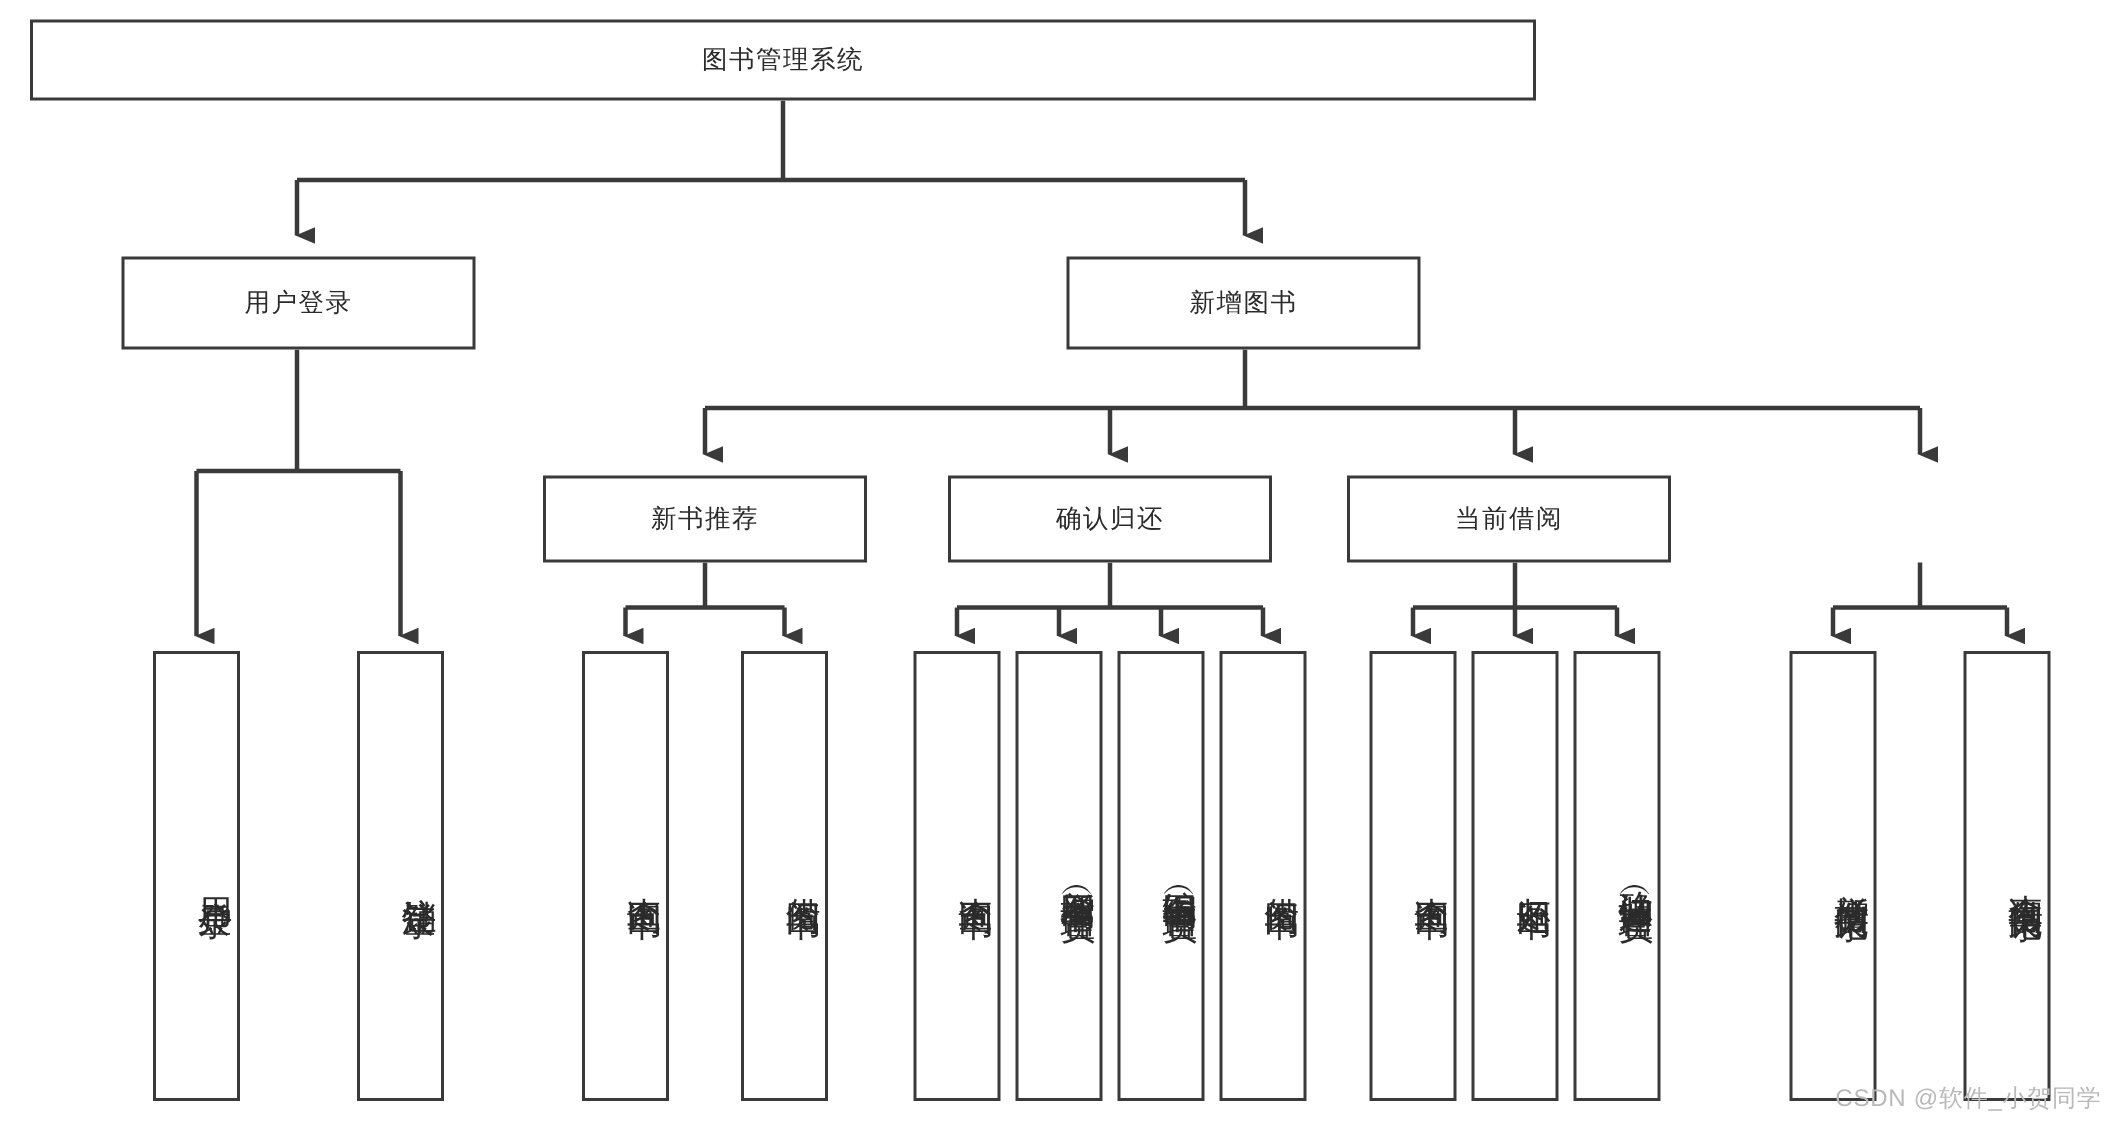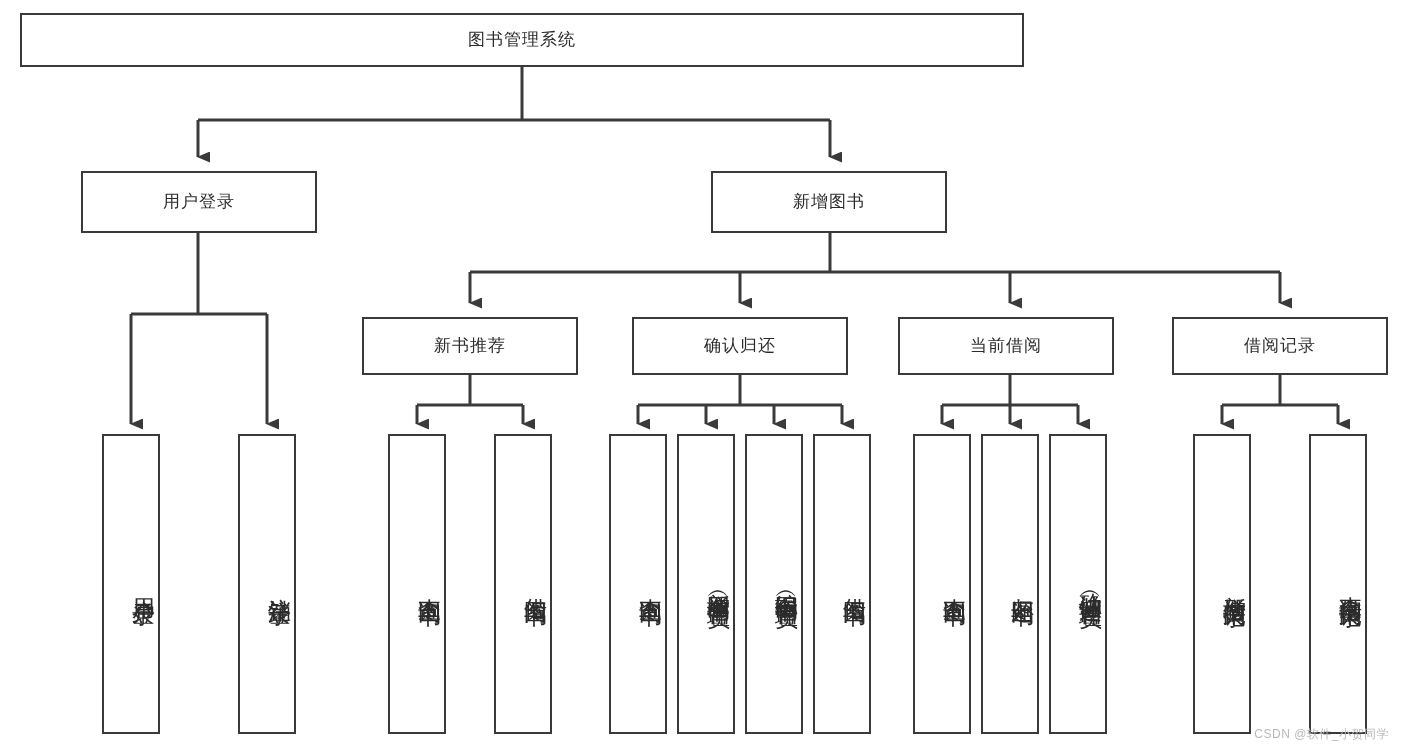--- a/index.html
+++ b/index.html
@@ -54,23 +54,23 @@
   .node.vert > span {
     display: block;
     writing-mode: vertical-rl;
     text-orientation: upright;
   }
   .root {
     font-size: 25px;
   }
   .watermark {
     position: absolute;
-    right: 16px;
+    right: 4px;
     bottom: 4px;
-    font-size: 12px;
+    font-size: 16px;
     color: #b9b9b9;
     letter-spacing: 0.5px;
     z-index: 5;
     white-space: nowrap;
   }
 </style>
 </head>
 <body>
 
 <div id="canvas">
@@ -138,23 +138,20 @@
 
   <div class="node horiz" style="left:362px; top:317px; width:216px; height:58px;">
     <span>新书推荐</span>
   </div>
   <div class="node horiz" style="left:632px; top:317px; width:216px; height:58px;">
     <span>确认归还</span>
   </div>
   <div class="node horiz" style="left:898px; top:317px; width:216px; height:58px;">
     <span>当前借阅</span>
   </div>
-  <div class="node horiz" style="left:1172px; top:317px; width:216px; height:58px;">
-    <span>借阅记录</span>
-  </div>
 
   <div class="node vert" style="left:102px; top:434px; width:58px; height:300px;">
     <span>用户登录</span>
   </div>
   <div class="node vert" style="left:238px; top:434px; width:58px; height:300px;">
     <span>注销登录</span>
   </div>
 
   <div class="node vert" style="left:388px; top:434px; width:58px; height:300px;">
     <span>查询图书</span>

